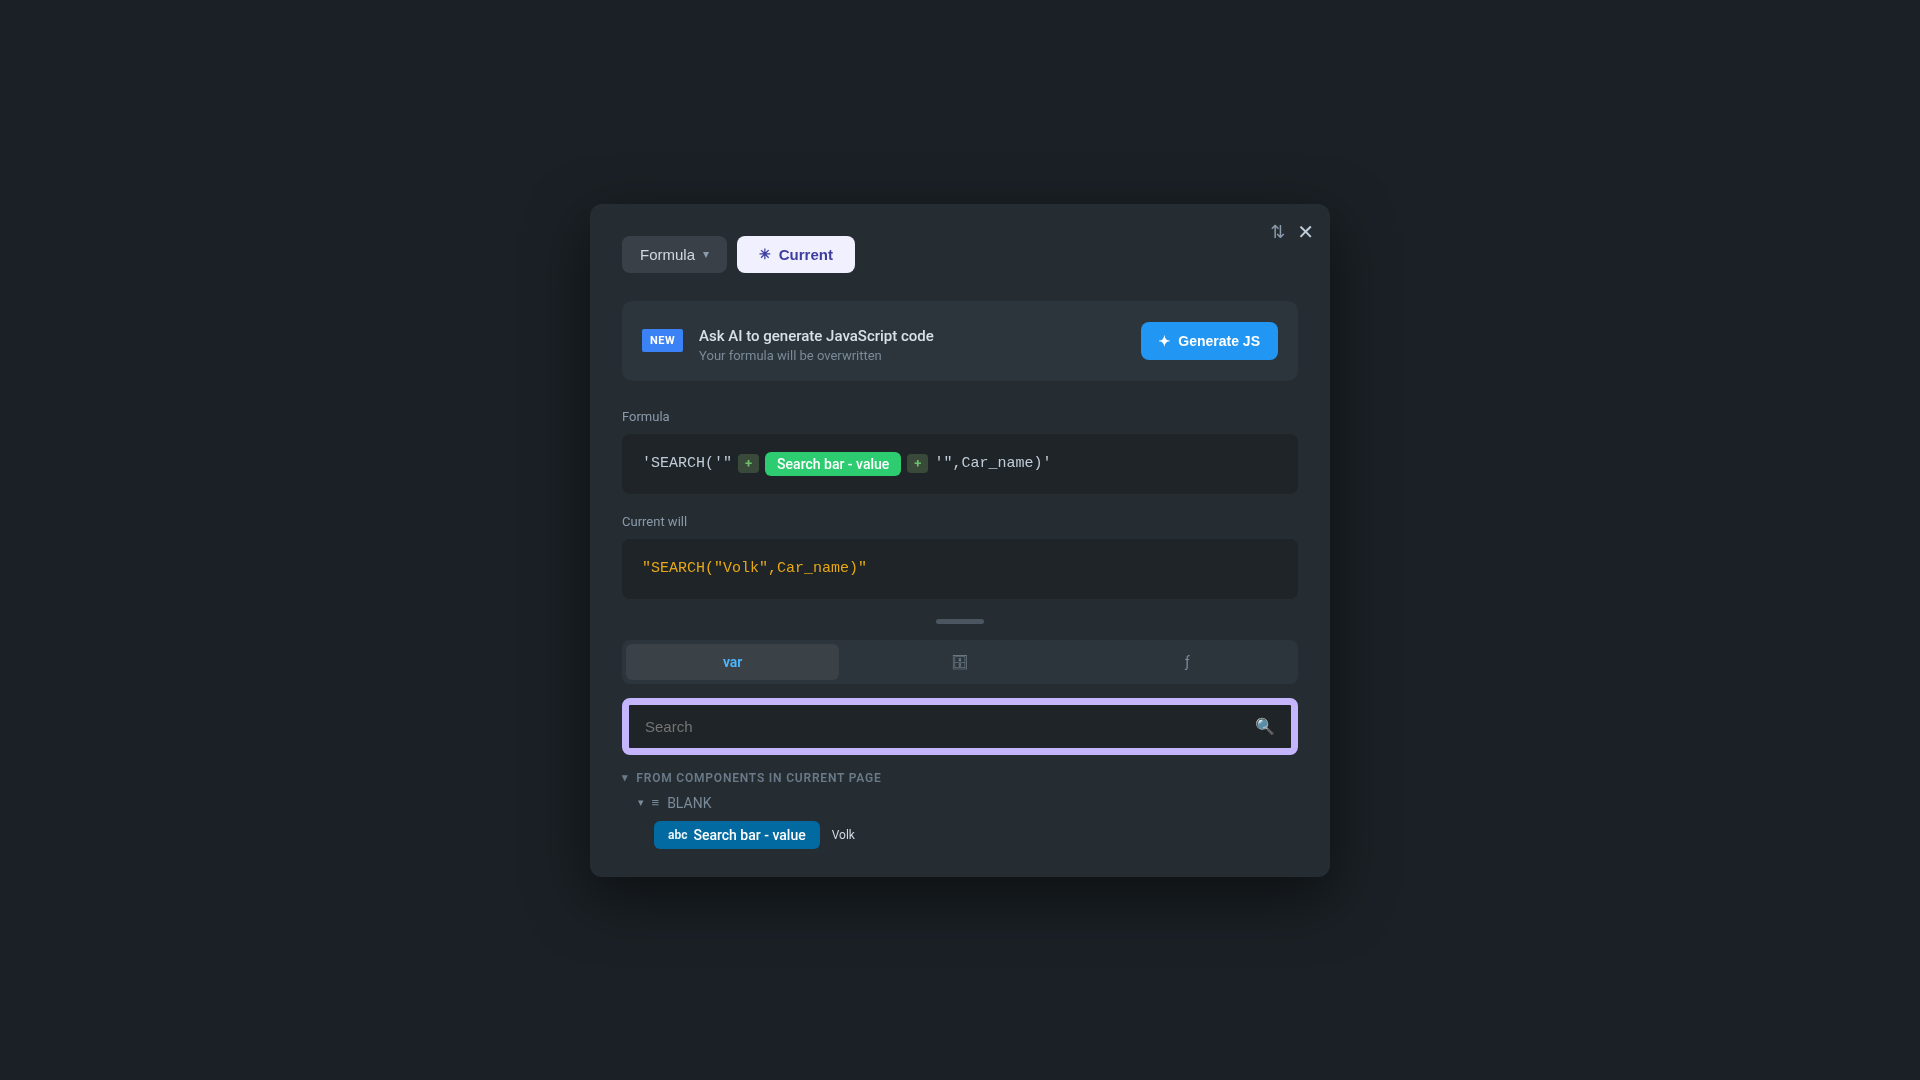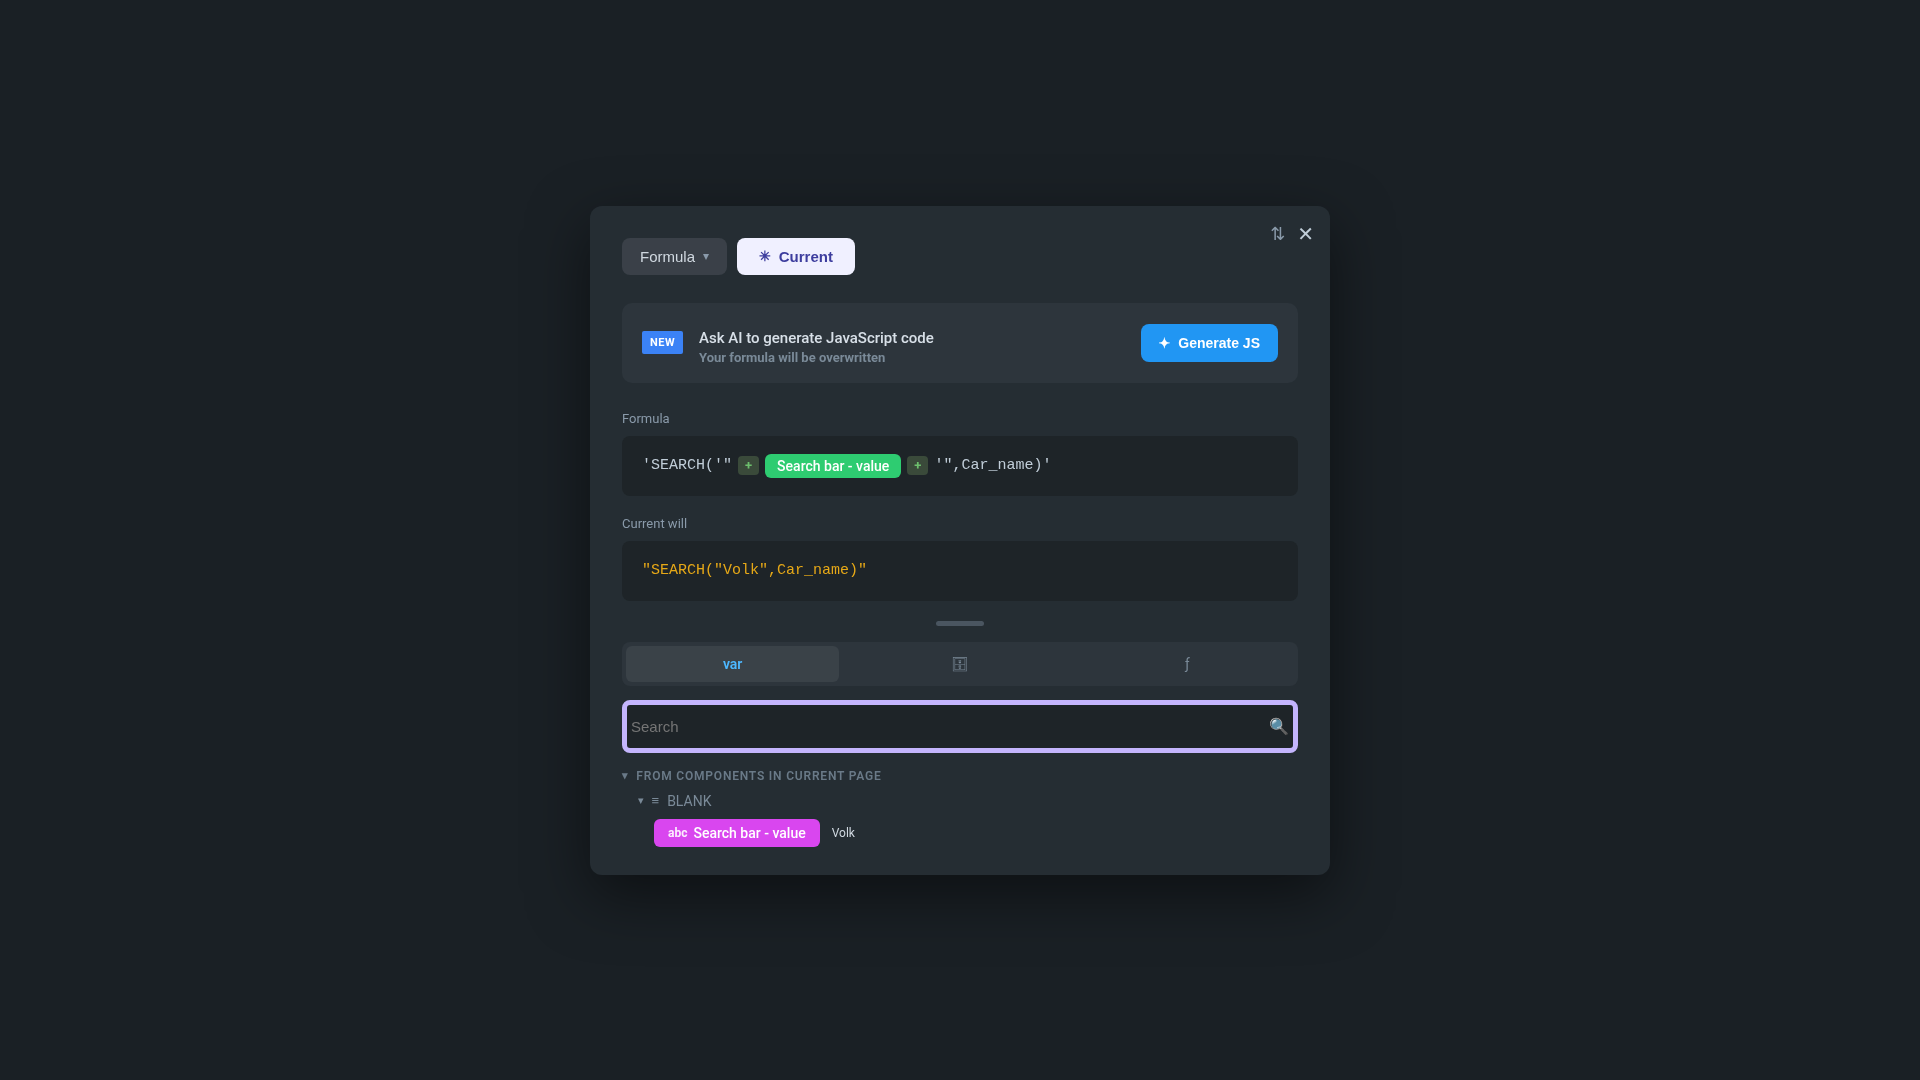--- a/index.html
+++ b/index.html
@@ -126,21 +126,20 @@
       color: #d8e0e8;
       font-size: 15px;
       font-weight: 500;
       margin-bottom: 3px;
       margin-top: 8px;
     }
 
     .ai-text-secondary {
       color: #7a8a98;
       font-size: 13px;
-      font-weight: bold;
     }
 
     .generate-btn {
       background: #2196f3;
       border: none;
       border-radius: 8px;
       color: white;
       padding: 11px 18px;
       font-size: 14px;
       font-weight: 600;
@@ -252,23 +251,23 @@
 
     .tab.active {
       background: #3a4248;
       color: #4db8ff;
       font-weight: 600;
     }
 
     
     .search-bar {
       background: #1e2428;
-      border: 5px solid #c4b5fd;
-      border-radius: 8px;
-      padding: 12px 4px;
+      border: 7px solid #c4b5fd;
+      border-radius: 8px;
+      padding: 12px 16px;
       display: flex;
       align-items: center;
       gap: 10px;
       margin-bottom: 16px;
     }
 
     .search-input {
       flex: 1;
       background: transparent;
       border: none;
@@ -315,21 +314,21 @@
 
     
     .search-bar-item {
       display: flex;
       align-items: center;
       gap: 12px;
       padding-left: 32px;
     }
 
     .search-bar-tag {
-      background: #d946ef;
+      background: #0369a1;
       color: white;
       border-radius: 6px;
       padding: 6px 14px;
       font-size: 14px;
       font-weight: 500;
       display: flex;
       align-items: center;
       gap: 6px;
     }
 

